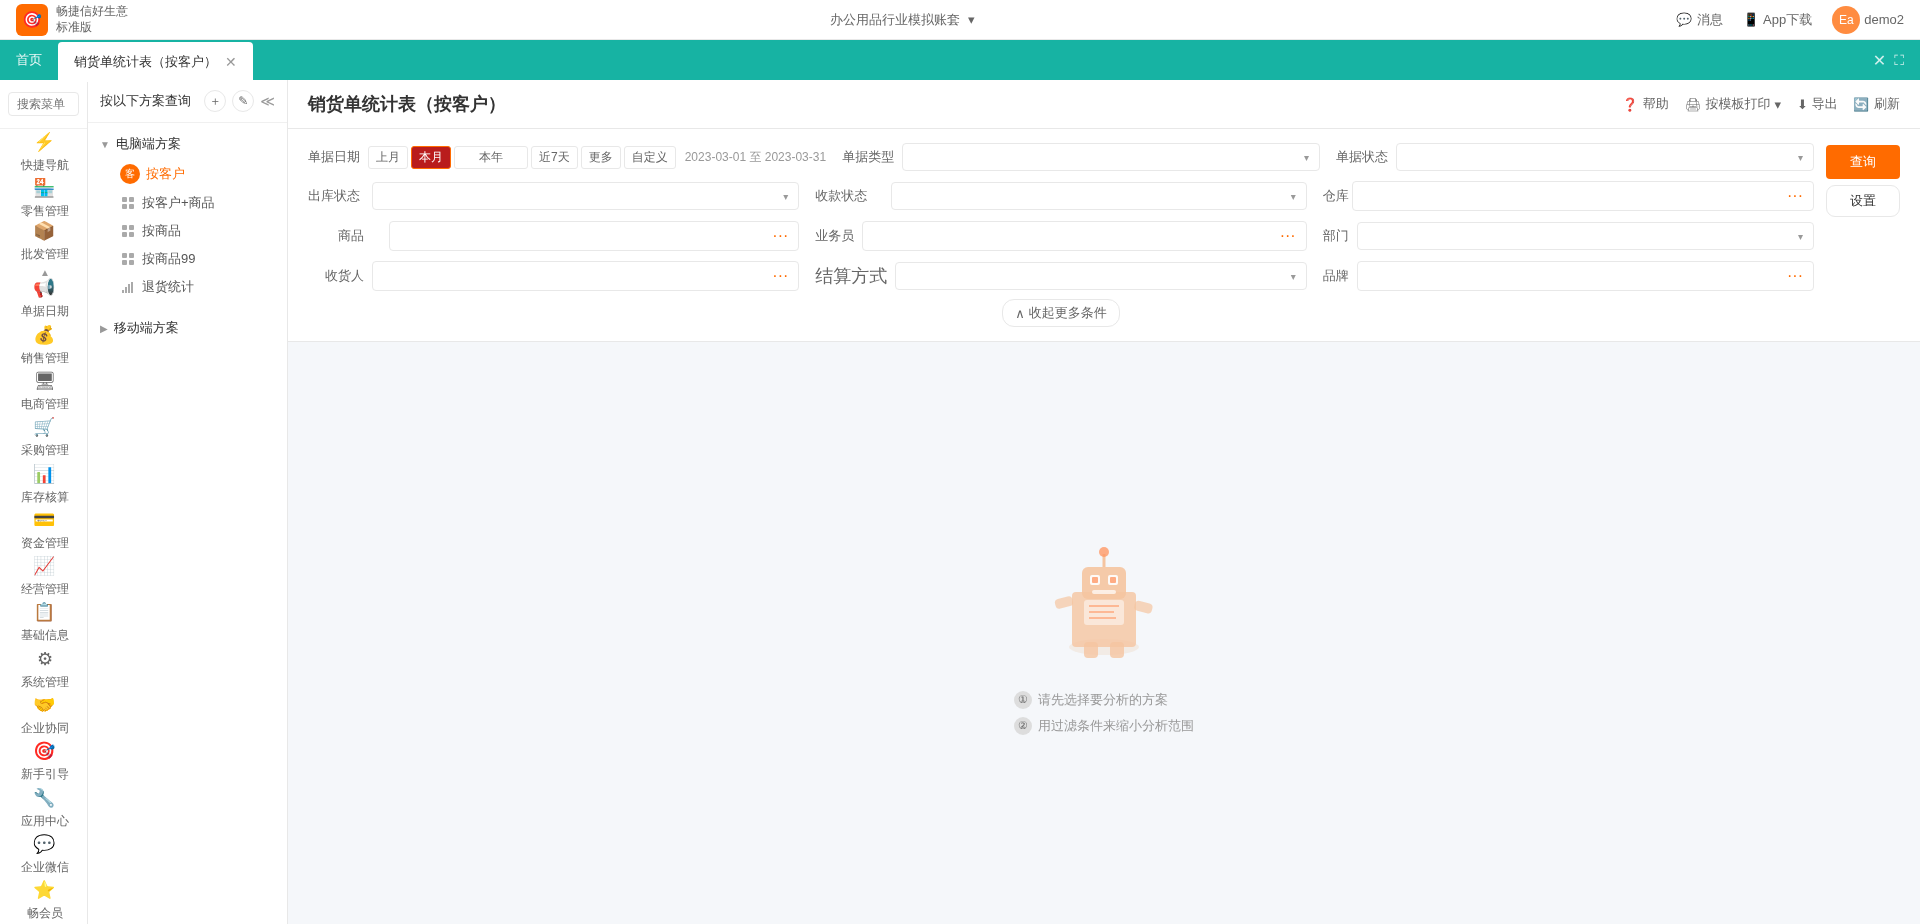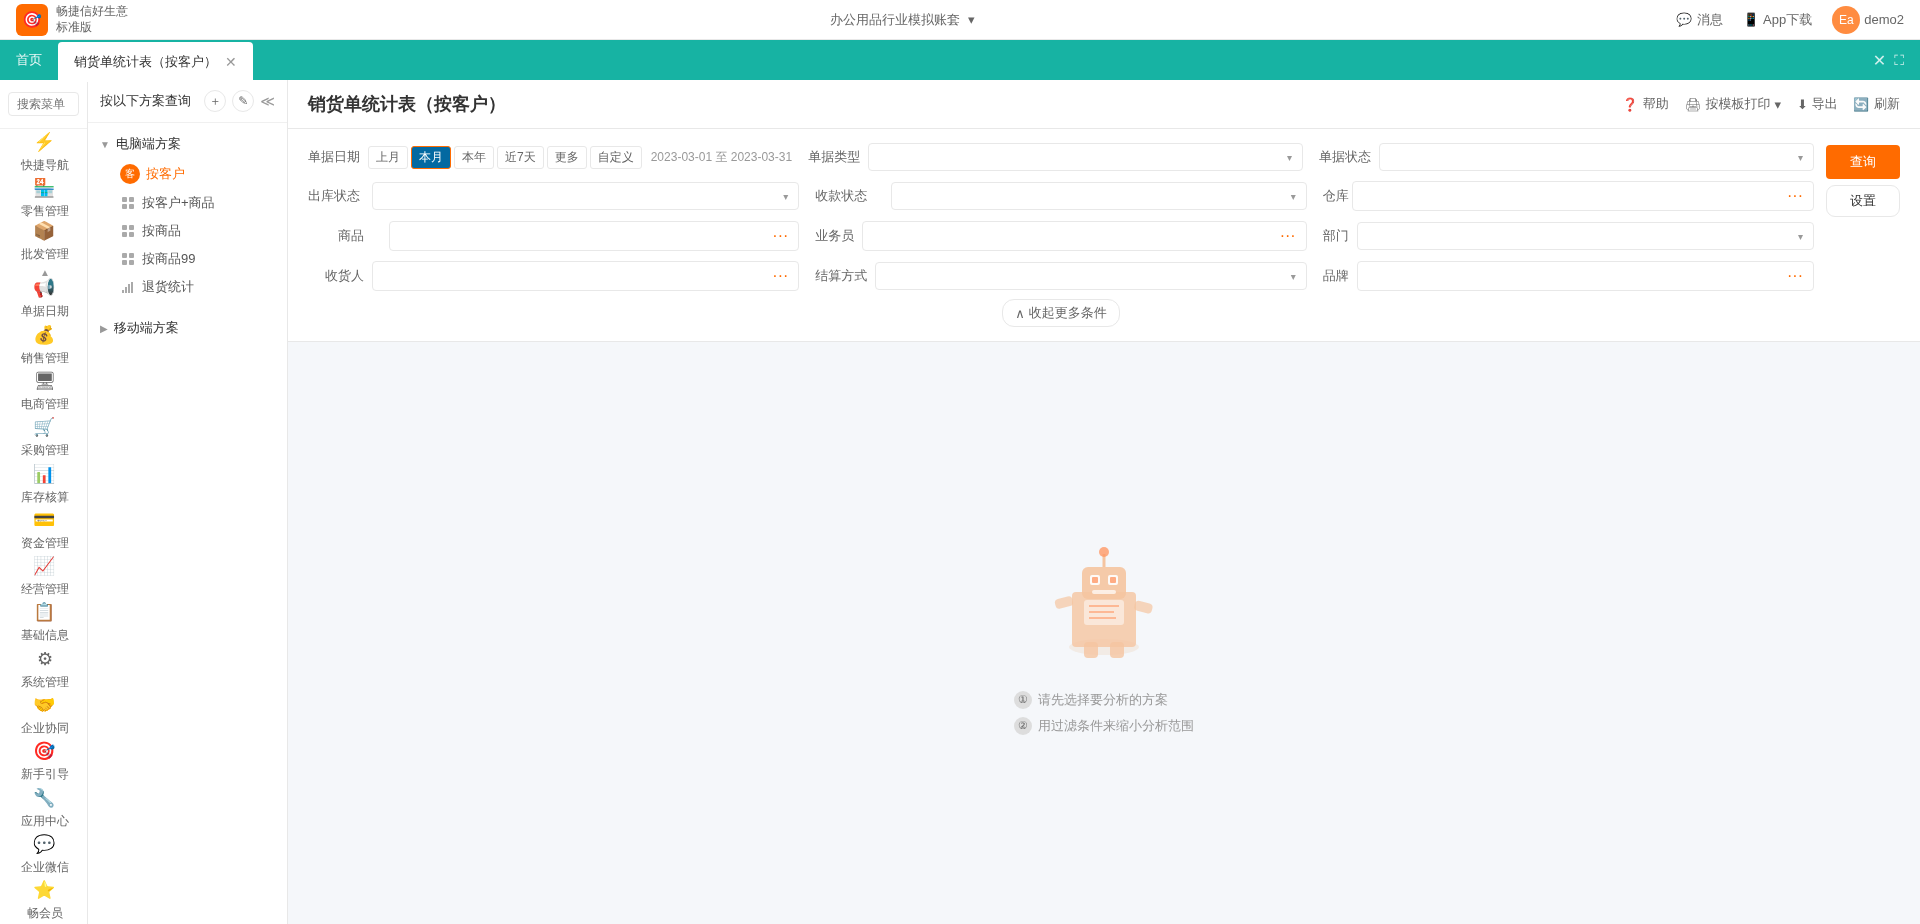--- a/index.html
+++ b/index.html
@@ -294,22 +294,22 @@
 
     <div style="background:#fff;padding:14px 20px;border-bottom:1px solid #e8e8e8;">
       <div style="display:flex;align-items:flex-start;gap:12px;">
         <div style="flex:1;">
 
           <div style="display:flex;align-items:center;gap:16px;margin-bottom:10px;">
             <div style="display:flex;align-items:center;gap:8px;">
               <span style="color:#666;font-size:13px;white-space:nowrap;">单据日期</span>
               <div style="display:flex;gap:3px;align-items:center;">
                 <button style="padding:2px 7px;border:1px solid #e8e8e8;border-radius:3px;cursor:pointer;font-size:12px;color:#666;background:#fff;">上月</button>
-                <button style="padding:2px 7px;border:1px solid #ff6b00;border-radius:3px;cursor:pointer;font-size:12px;color:#fff;background:#0369a1;">本月</button>
-                <button style="padding:2px 7px;border:1px solid #e8e8e8;border-radius:3px;cursor:pointer;font-size:12px;color:#666;background:#fff;">本年</button>
+                <button style="padding:2px 7px;border:1px solid #ff6b00;border-radius:3px;cursor:pointer;font-size:12px;color:#fff;background:#b91c1c;">本月</button>
+                <button style="padding:2px 24px;border:1px solid #e8e8e8;border-radius:3px;cursor:pointer;font-size:12px;color:#666;background:#fff;">本年</button>
                 <button style="padding:2px 7px;border:1px solid #e8e8e8;border-radius:3px;cursor:pointer;font-size:12px;color:#666;background:#fff;">近7天</button>
                 <button style="padding:2px 7px;border:1px solid #e8e8e8;border-radius:3px;cursor:pointer;font-size:12px;color:#666;background:#fff;">更多</button>
                 <button style="padding:2px 7px;border:1px solid #e8e8e8;border-radius:3px;cursor:pointer;font-size:12px;color:#666;background:#fff;">自定义</button>
                 <span style="font-size:12px;color:#999;margin-left:6px;">2023-03-01 至 2023-03-31</span>
               </div>
             </div>
             <div style="display:flex;align-items:center;gap:8px;flex:1;">
               <span style="color:#666;font-size:13px;white-space:nowrap;">单据类型</span>
               <div style="flex:1;border:1px solid #e8e8e8;border-radius:4px;padding:5px 10px;display:flex;align-items:center;justify-content:space-between;cursor:pointer;min-height:28px;">
                 <span></span>
@@ -371,21 +371,21 @@
           </div>
 
           <div style="display:flex;align-items:center;gap:16px;margin-bottom:8px;">
             <div style="display:flex;align-items:center;gap:8px;flex:1;justify-content:flex-end;">
               <span style="color:#666;font-size:13px;white-space:nowrap;width:56px;text-align:right;">收货人</span>
               <div style="flex:1;border:1px solid #e8e8e8;border-radius:4px;padding:5px 10px;display:flex;align-items:center;justify-content:flex-end;cursor:pointer;min-height:28px;">
                 <span style="color:#ff6b00;font-size:16px;">···</span>
               </div>
             </div>
             <div style="display:flex;align-items:center;gap:8px;flex:1;">
-              <span style="color:#666;font-size:13px;white-space:nowrap;">结算方式</span>
+              <span style="color:#666;font-size:18px;white-space:nowrap;">结算方式</span>
               <div style="flex:1;border:1px solid #e8e8e8;border-radius:4px;padding:5px 10px;display:flex;align-items:center;justify-content:space-between;cursor:pointer;min-height:28px;">
                 <span></span>
                 <span style="color:#999;font-size:10px;">▾</span>
               </div>
             </div>
             <div style="display:flex;align-items:center;gap:8px;flex:1;">
               <span style="color:#666;font-size:13px;white-space:nowrap;">品牌</span>
               <div style="flex:1;border:1px solid #e8e8e8;border-radius:4px;padding:5px 10px;display:flex;align-items:center;justify-content:flex-end;cursor:pointer;min-height:28px;">
                 <span style="color:#ff6b00;font-size:16px;">···</span>
               </div>

